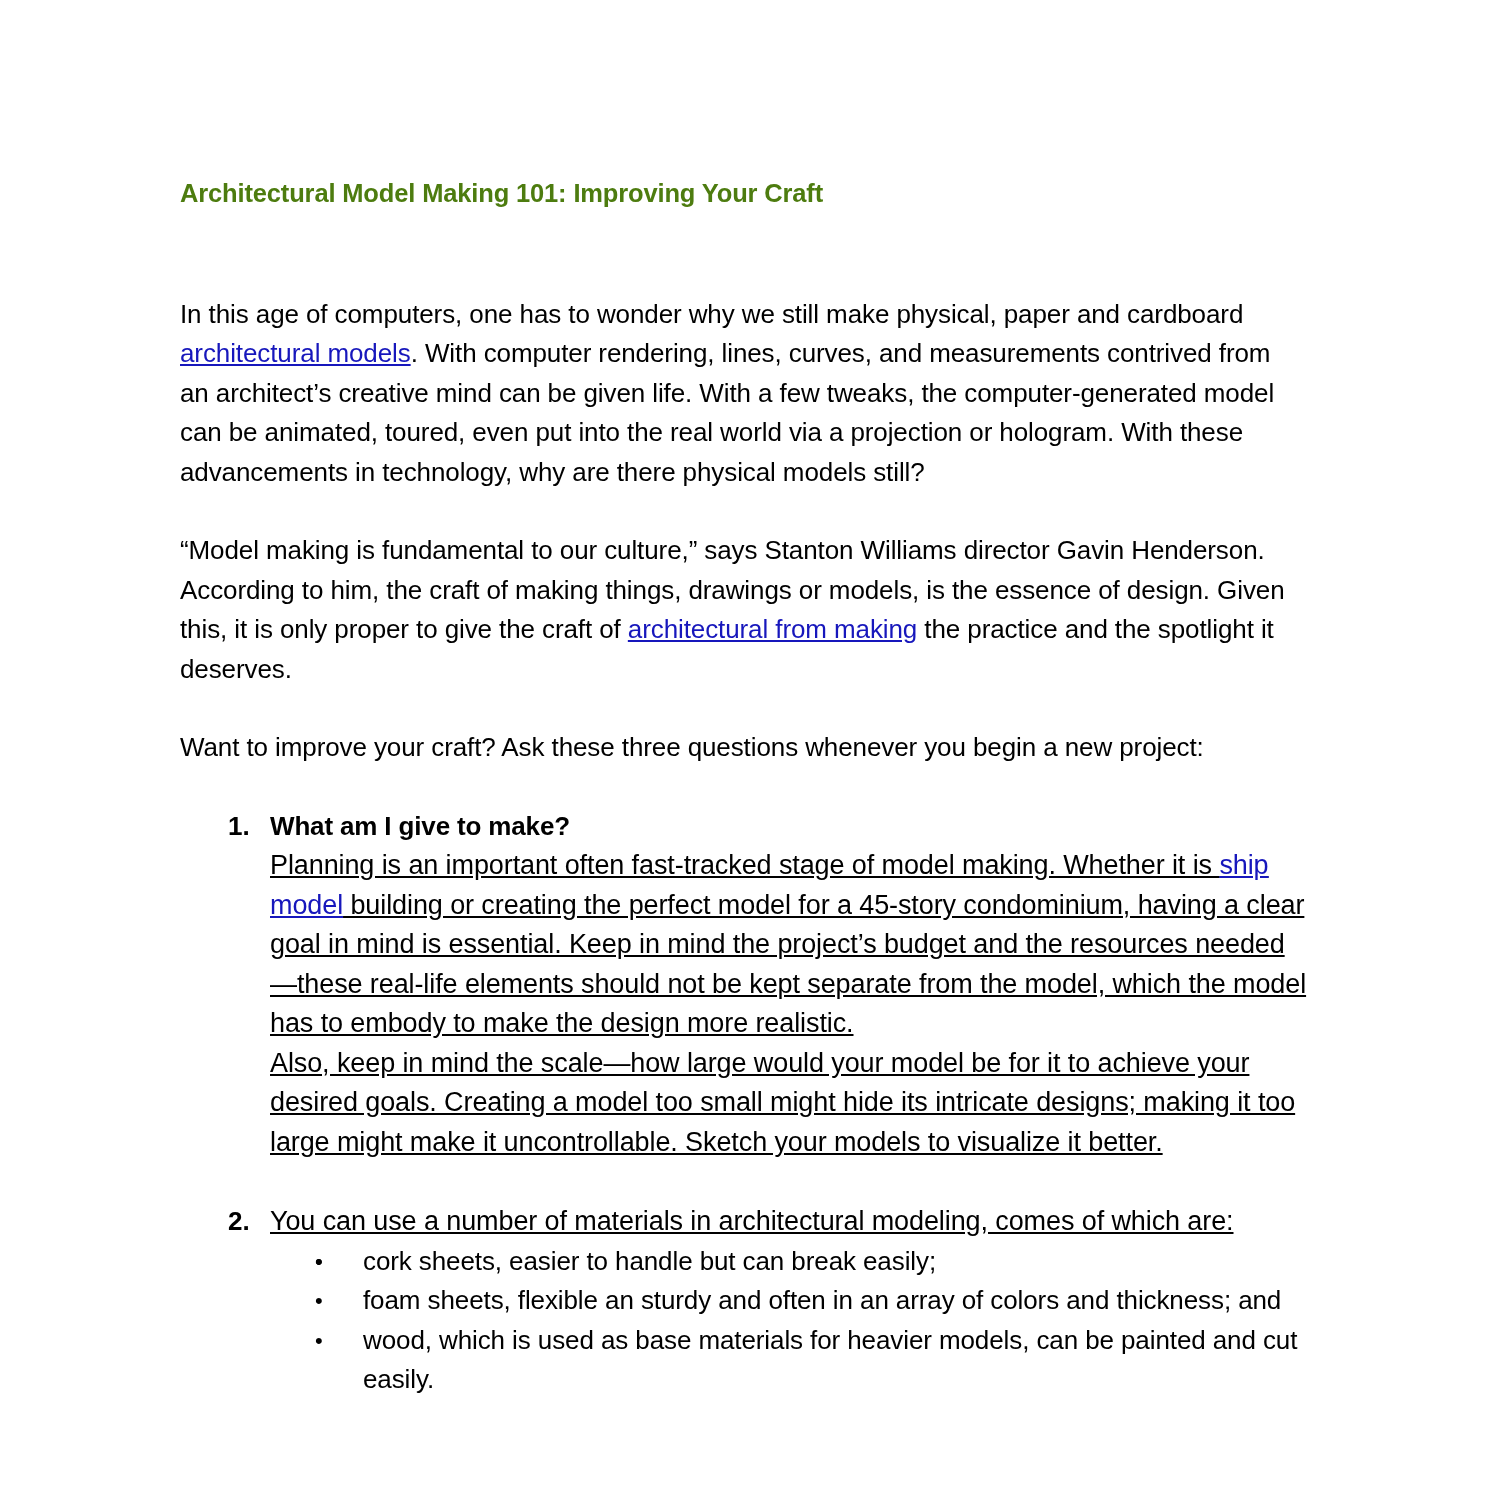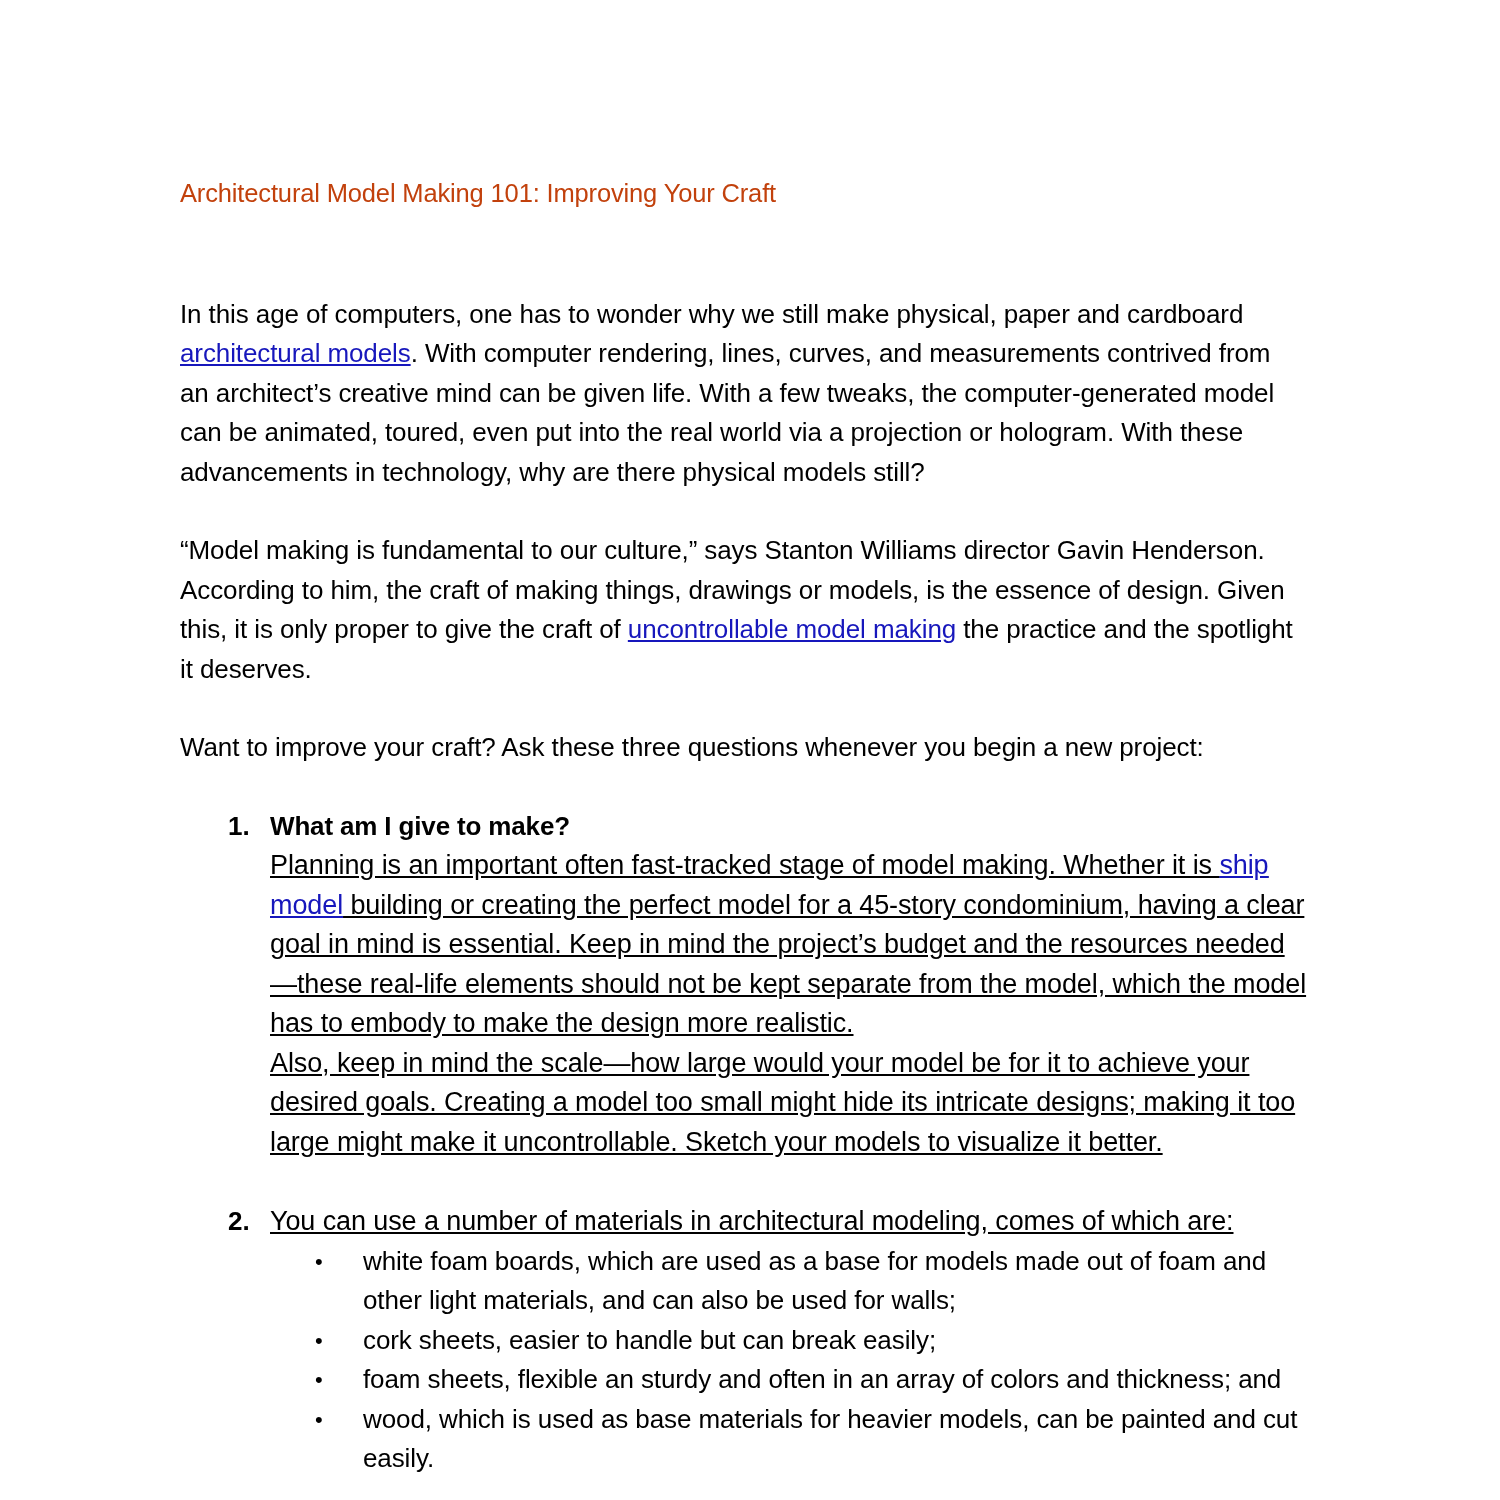--- a/index.html
+++ b/index.html
@@ -23,25 +23,25 @@
     padding: 0;
   }
   .doc-body {
     position: absolute;
     left: 180px;
     top: 178px;
     width: 1130px;
   }
   .doc-title {
     font-size: 25.5px;
-    font-weight: normal;
+    font-weight: bold;
     letter-spacing: -0.15px;
     line-height: 1.2;
     margin: 0 0 0 0;
-    color: #c2410c;
+    color: #4d7c0f;
   }
   .spacer-title {
     height: 86px;
   }
   p.para {
     font-size: 26px;
     line-height: 39.5px;
     margin: 0 12px 0 0;
     color: #000000;
     letter-spacing: -0.1px;
@@ -122,21 +122,21 @@
   <div class="doc-body">
 
     <h1 class="doc-title">Architectural Model Making 101: Improving Your Craft</h1>
 
     <div class="spacer-title"></div>
 
     <p class="para"><span>In this age of computers, one has to wonder why we still make physical, paper and cardboard </span><span class="doclink">architectural models</span><span>. With computer rendering, lines, curves, and measurements contrived from an architect’s creative mind can be given life. With a few tweaks, the computer-generated model can be animated, toured, even put into the real world via a projection or hologram. With these advancements in technology, why are there physical models still?</span></p>
 
     <div class="gap-sm"></div>
 
-    <p class="para"><span>“Model making is fundamental to our culture,” says Stanton Williams director Gavin Henderson. According to him, the craft of making things, drawings or models, is the essence of design. Given this, it is only proper to give the craft of </span><span class="doclink">uncontrollable model making</span><span> the practice and the spotlight it deserves.</span></p>
+    <p class="para"><span>“Model making is fundamental to our culture,” says Stanton Williams director Gavin Henderson. According to him, the craft of making things, drawings or models, is the essence of design. Given this, it is only proper to give the craft of </span><span class="doclink">architectural from making</span><span> the practice and the spotlight it deserves.</span></p>
 
     <div class="gap-md"></div>
 
     <p class="para">Want to improve your craft? Ask these three questions whenever you begin a new project:</p>
 
     <div class="gap-md"></div>
 
     <ol class="numlist">
 
       <li>
@@ -150,21 +150,20 @@
         <div class="listgap"></div>
       </li>
 
       <li>
         <span class="num-marker">2.</span>
         <div class="li-body">You can use a number of materials in architectural modeling, comes of which are:</div>
 
         <ul class="bullist">
           <li>
             <span class="bul-marker">•</span>
-            <span>white foam boards, which are used as a base for models made out of foam and other light materials, and can also be used for walls;</span>
           </li>
           <li>
             <span class="bul-marker">•</span>
             <span>cork sheets, easier to handle but can break easily;</span>
           </li>
           <li>
             <span class="bul-marker">•</span>
             <span>foam sheets, flexible an sturdy and often in an array of colors and thickness; and</span>
           </li>
           <li>

